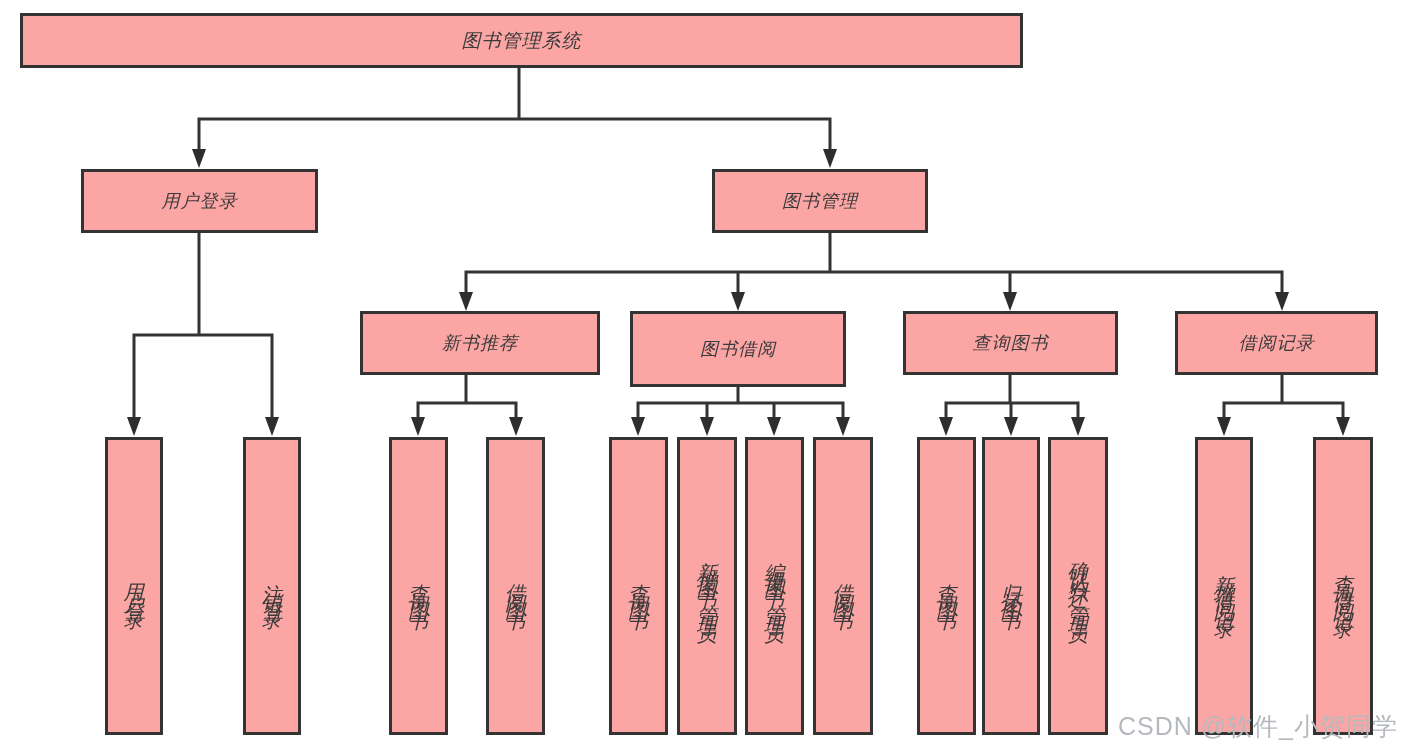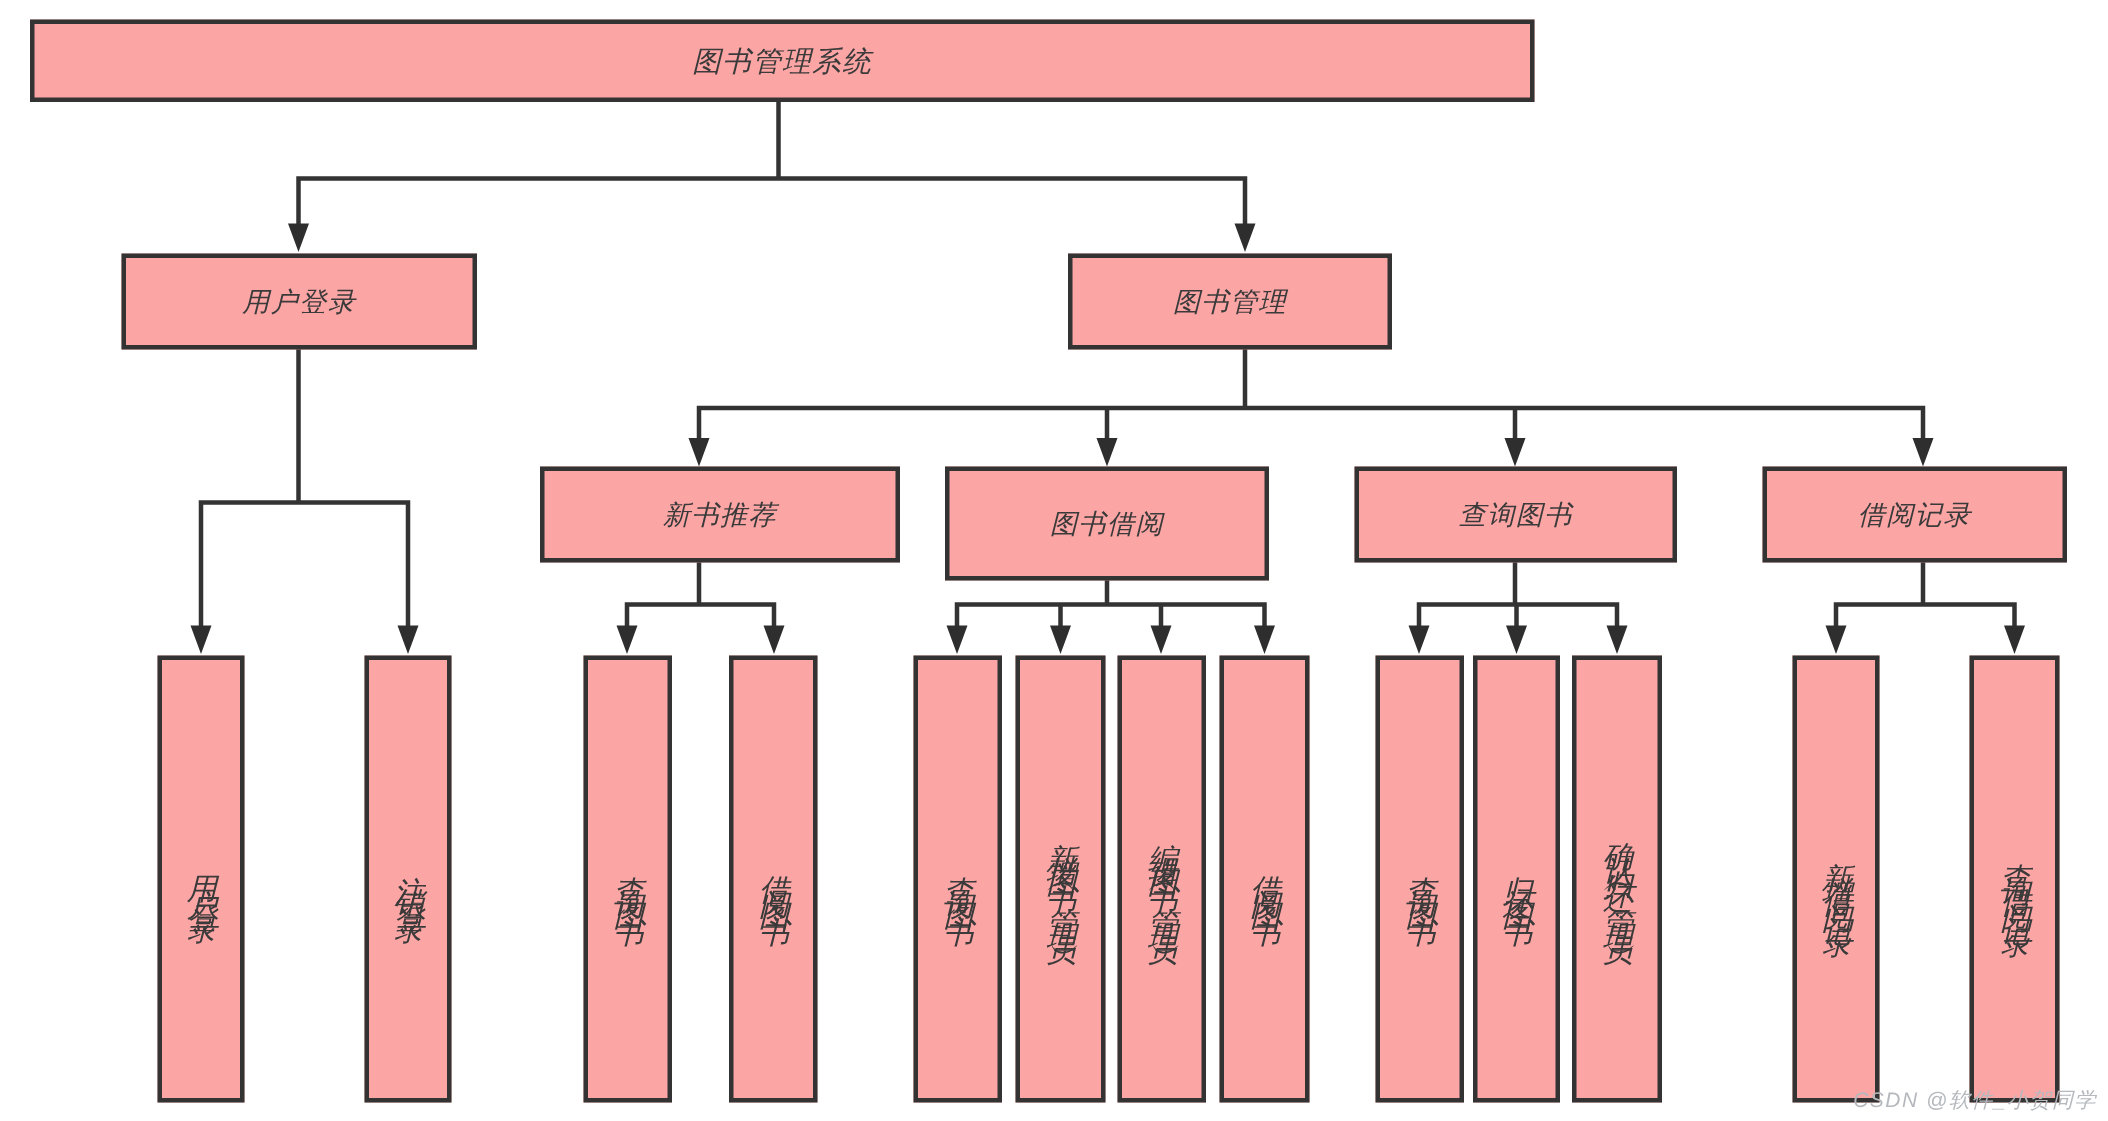--- a/index.html
+++ b/index.html
@@ -13,21 +13,21 @@
     display:flex;align-items:center;justify-content:center;z-index:2;font-style:italic;
   }
   .h{font-size:18px;letter-spacing:1px;white-space:nowrap;}
   .rootlbl{font-size:19px;}
   .v{
     writing-mode:vertical-rl;text-orientation:mixed;
     font-size:20px;letter-spacing:9px;line-height:1;
   }
   .watermark{
     position:absolute;right:7px;bottom:4px;z-index:3;
-    font-size:14px;letter-spacing:1px;color:#b5b9be;white-space:nowrap;font-style:italic;
+    font-size:25px;letter-spacing:1px;color:#b5b9be;white-space:nowrap;
   }
 </style>
 </head>
 <body>
 
 <div class="canvas">
 
   <svg class="wires" viewBox="0 0 1405 747" xmlns="http://www.w3.org/2000/svg">
 
     <g stroke="#333333" stroke-width="3" fill="none" stroke-linecap="square">

